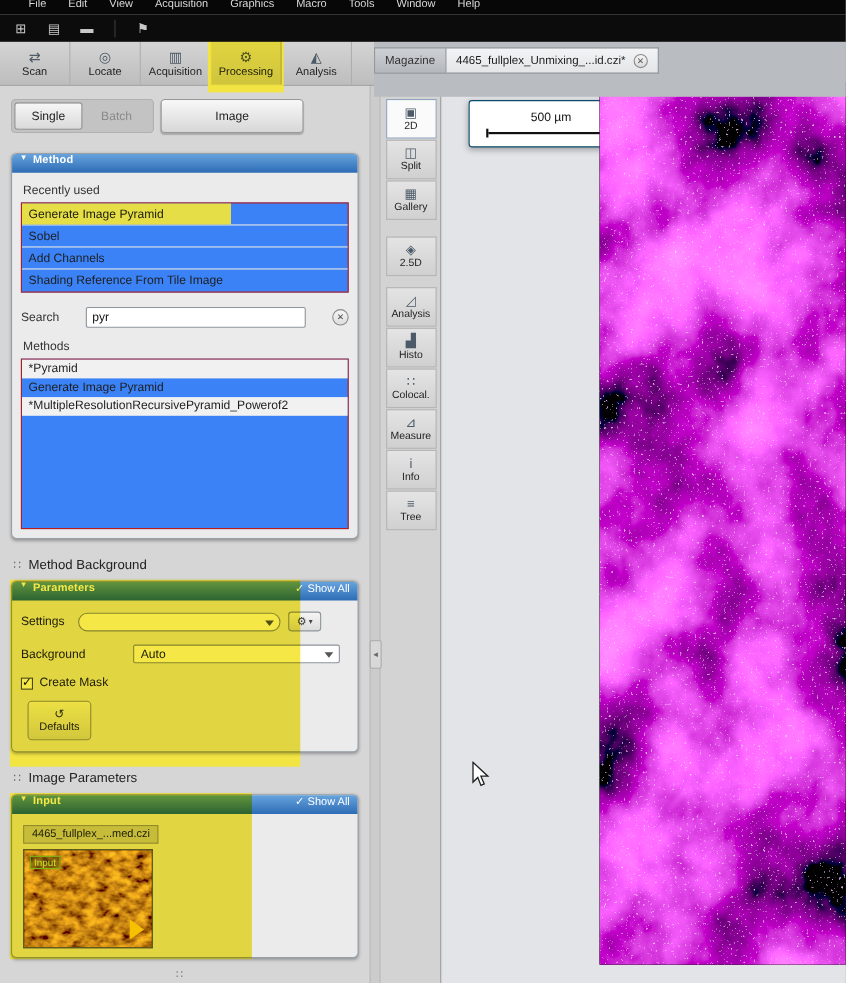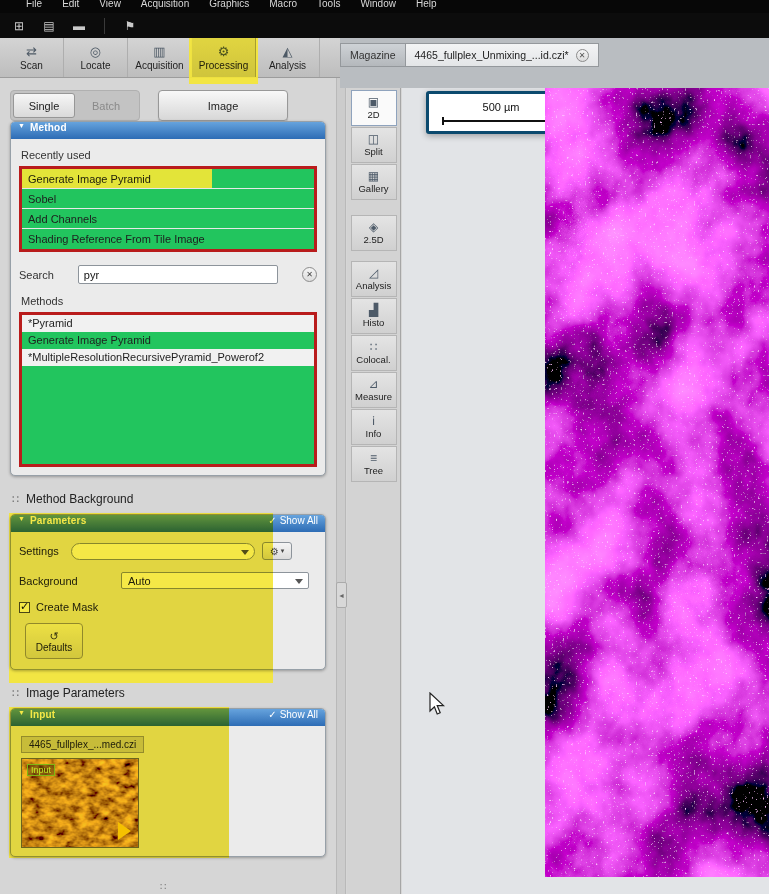--- a/index.html
+++ b/index.html
@@ -27,37 +27,37 @@
   .doctab { height:24px; display:flex; align-items:center; padding:0 9px; font-size:10.5px; white-space:nowrap; }
   .doctab.magazine { background:linear-gradient(#ced2d6,#b4b8bc); border:1px solid #94989c; color:#333; }
   .doctab.document { background:linear-gradient(#f3f4f5,#e3e5e7); border:1px solid #94989c; border-left:none; color:#1d1d1d; gap:7px; }
   .close-btn { width:13px; height:13px; border-radius:50%; border:1px solid #8b8b8b; background:linear-gradient(#f4f4f4,#dcdcdc); color:#555; font-size:8px; line-height:11px; display:flex; align-items:center; justify-content:center; }
 
   
   .left { position:absolute; top:78px; left:0; width:336px; bottom:0; background:#d6d6d6; padding:12px 10px 0 10px; overflow:hidden; }
   .func-row { margin:2px 0 10px 2px; font-size:11px; }
   .func-label { color:#333; }
   .func-value { color:#111; margin-left:10px; }
-  .mode-row { display:flex; align-items:center; gap:18px; }
+  .mode-row { display:flex; align-items:center; gap:6px; margin-bottom:18px; }
   .segmented { display:flex; background:#c3c3c3; border-radius:4px; padding:2px; border:1px solid #b0b0b0; }
   .seg-btn { width:62px; height:25px; font-size:11px; display:flex; align-items:center; justify-content:center; border-radius:3px; }
   .seg-btn.sel { background:linear-gradient(#f6f6f6,#dadada); border:1px solid #979797; color:#222; }
   .seg-btn.unsel { color:#8a8a8a; }
   .apply-btn { width:130px; height:31px; border:1px solid #989898; border-radius:4px; background:linear-gradient(#f8f8f8,#d7d7d7); font-size:11px; color:#222; display:flex; align-items:center; justify-content:center; box-shadow:0 1px 1px rgba(0,0,0,.2); }
 
   .group { border:1px solid #97a0a8; border-radius:5px; background:#ebebeb; box-shadow:0 1px 3px rgba(0,0,0,.3); margin-bottom:16px; position:relative; isolation:isolate; }
   .group-header { height:17px; background:linear-gradient(#66a3dd,#2d6cb5); border-radius:4px 4px 0 0; color:#fff; font-size:10px; display:flex; align-items:flex-start; padding:0 7px; gap:5px; }
   .hdr-arrow { font-size:7px; line-height:7px; }
   .hdr-title { font-weight:bold; letter-spacing:.2px; }
   .hdr-space { flex:1; }
   .show-all { display:flex; align-items:center; gap:3px; font-size:10px; color:#fff; }
   .group-body { padding:8px; }
 
   .field-label { font-size:11px; color:#333; margin:2px 0 5px 2px; }
-  .listbox { background:#22c55e; border:3px solid #b91c1c; }
+  .listbox { background:#3b82f6; border:1px solid #b91c1c; }
   .listbox .row { height:20px; line-height:20px; padding:0 6px; font-size:11px; color:#1e1e1e; border-bottom:1px solid #e7e7e7; position:relative; isolation:isolate; white-space:nowrap; overflow:hidden; }
   .listbox .row:last-child { border-bottom:none; }
   .listbox.alt .row { height:17px; line-height:17px; border-bottom:none; }
   .listbox.alt .row:nth-child(odd) { background:#f1f1f1; }
   .listbox.alt { height:155px; }
 
   .search-row { display:flex; align-items:center; gap:24px; margin:13px 0 11px; }
   .search-label { font-size:11px; color:#333; }
   .search-input { flex:1; height:19px; border:1px solid #8d949b; border-radius:2px; background:#fff; font-size:11px; padding:0 5px; font-family:"Liberation Sans",sans-serif; color:#111; }
   .clear-btn { width:15px; height:15px; border-radius:50%; border:1px solid #8b8b8b; background:linear-gradient(#f5f5f5,#ddd); font-size:8px; color:#444; display:flex; align-items:center; justify-content:center; }
@@ -93,21 +93,21 @@
   
   .viewstrip { position:absolute; left:347px; top:78px; width:54px; bottom:0; background:#d3d3d3; border-right:1px solid #a6a6a6; display:flex; flex-direction:column; align-items:center; padding-top:12px; }
   .vbtn { width:46px; height:36px; border:1px solid #b5b5b5; background:linear-gradient(#e4e4e4,#d0d0d0); display:flex; flex-direction:column; align-items:center; justify-content:center; font-size:9.5px; color:#222; margin-bottom:1px; gap:0; }
   .vbtn .vicon { font-size:12px; line-height:13px; color:#4d5a68; }
   .vbtn.active { background:#fafafa; border-color:#8fa3bd; }
   .vbtn.gap { margin-top:14px; }
   .vbtn.gap-s { margin-top:9px; }
 
   
   .canvas { position:absolute; left:402px; top:78px; right:0; bottom:0; background:#e2e4e7; }
-  .scalebar { position:absolute; left:24px; top:13px; width:150px; height:43px; background:#fff; border:3px solid #0c4a6e; border-radius:3px; box-shadow:0 2px 6px rgba(0,0,0,.3); display:flex; flex-direction:column; align-items:center; justify-content:center; gap:4px; }
+  .scalebar { position:absolute; left:24px; top:13px; width:150px; height:43px; background:#fff; border:1px solid #0c4a6e; border-radius:3px; box-shadow:0 2px 6px rgba(0,0,0,.3); display:flex; flex-direction:column; align-items:center; justify-content:center; gap:4px; }
   .scalebar .slabel { font-size:11px; color:#111; }
   .sline { width:118px; height:8px; border-left:2px solid #111; border-right:2px solid #111; position:relative; }
   .sline::after { content:""; position:absolute; left:0; right:0; top:3px; border-top:2px solid #111; }
   .micro { position:absolute; left:143px; top:-3px; width:224px; height:802px; background:#000; overflow:hidden; }
   .micro svg { display:block; }
 
   
   .hl { position:absolute; background:#f5e636; mix-blend-mode:multiply; opacity:.92; pointer-events:none; z-index:3; }
   .hl-tab { left:-3px; top:-2px; right:-3px; bottom:-7px; }
   .hl-row { left:-2px; top:-3px; width:192px; height:25px; }

